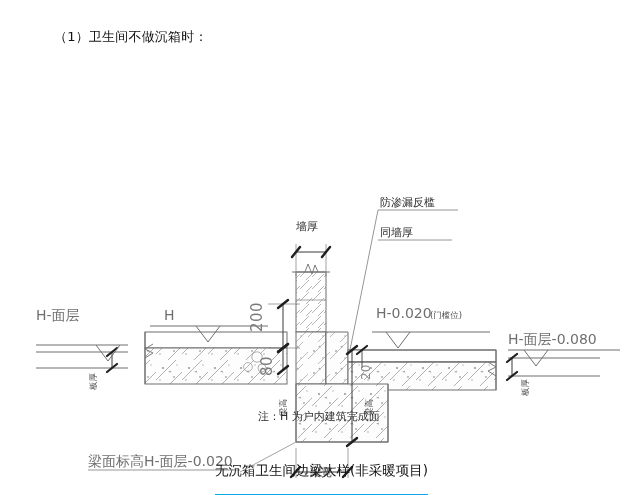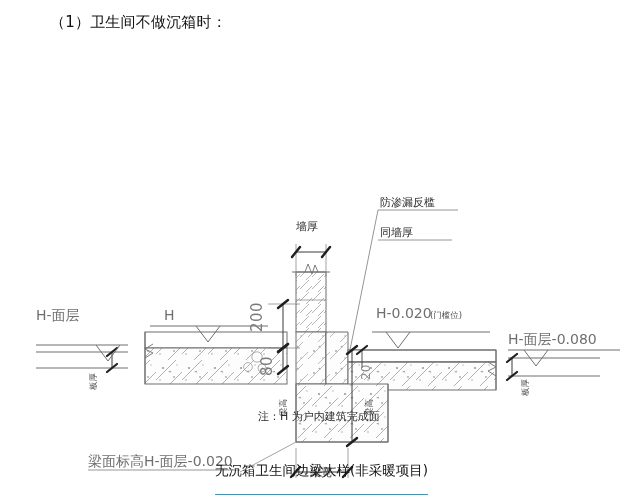--- a/index.html
+++ b/index.html
@@ -9,25 +9,25 @@
     font-family:"DejaVu Sans","Liberation Sans",sans-serif;
     color:#1a1a1a;
     overflow:hidden;
     position:relative;
   }
   .page{position:relative;width:643px;height:495px;}
 
   
   .prose{
     position:absolute;
-    left:0; top:9px; width:643px;
-    padding:0 20px;
+    left:0; top:24px; width:643px;
+    padding:0 28px;
     box-sizing:border-box;
     font-family:"DejaVu Sans","Liberation Sans",sans-serif;
-    font-size:15px;
+    font-size:13px;
     line-height:26px;
     color:#111;
     letter-spacing:.2px;
   }
   .prose p{margin:0;}
   .p1{text-indent:2em;}
   .p2{text-indent:2em;}
 
   
   .drawing{

